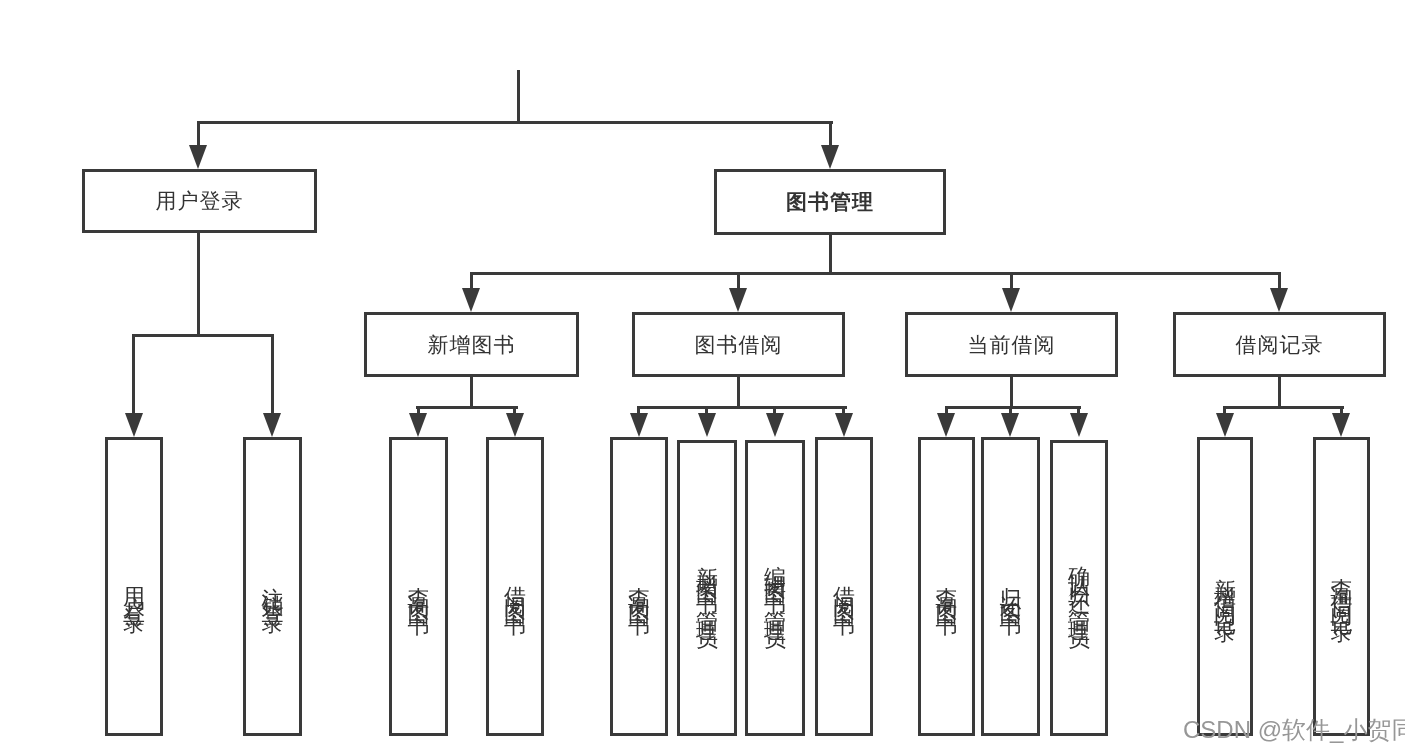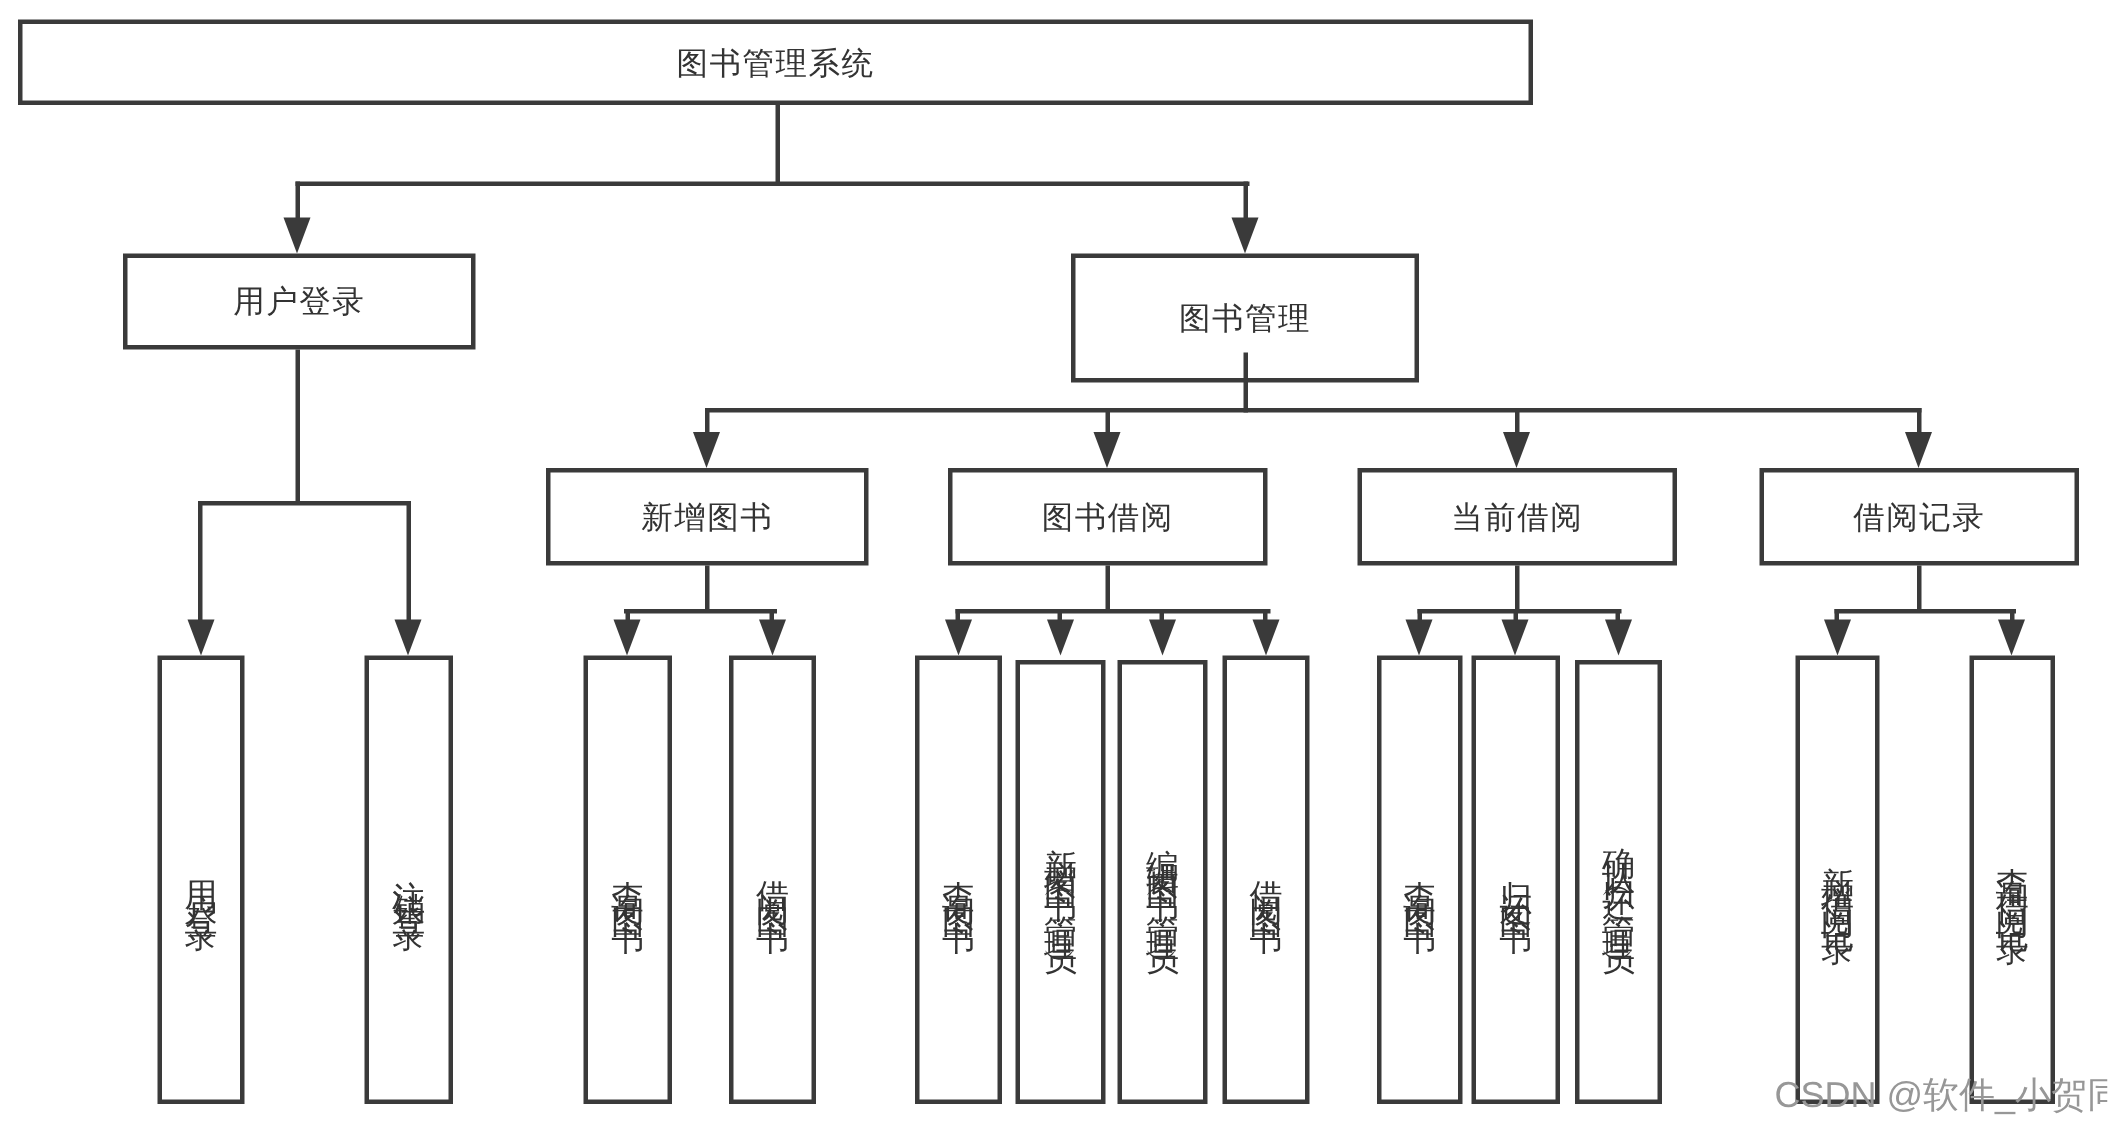--- a/index.html
+++ b/index.html
@@ -53,35 +53,32 @@
     letter-spacing:0px;
     z-index:10;
     white-space:nowrap;
   }
 </style>
 </head>
 <body>
 
 <div class="stage">
 
-  <div class="node hnode" style="left:12px;top:13px;width:1010px;height:57px;">
-    <span>图书管理系统</span>
-  </div>
 
   <div class="line" style="left:517px;top:70px;width:3px;height:53px;"></div>
   <div class="line" style="left:197px;top:121px;width:636px;height:3px;"></div>
   <div class="line" style="left:197px;top:121px;width:3px;height:27px;"></div>
   <div class="arrow" style="left:189px;top:145px;"></div>
   <div class="line" style="left:829px;top:121px;width:3px;height:27px;"></div>
   <div class="arrow" style="left:821px;top:145px;"></div>
 
   <div class="node hnode" style="left:82px;top:169px;width:235px;height:64px;">
     <span>用户登录</span>
   </div>
-  <div class="node hnode" style="left:714px;top:169px;width:232px;height:86px;">
+  <div class="node hnode" style="left:714px;top:169px;width:232px;height:66px;font-weight:bold;">
     <span>图书管理</span>
   </div>
 
   <div class="line" style="left:197px;top:233px;width:3px;height:103px;"></div>
   <div class="line" style="left:132px;top:334px;width:142px;height:3px;"></div>
   <div class="line" style="left:132px;top:334px;width:3px;height:82px;"></div>
   <div class="arrow" style="left:125px;top:413px;"></div>
   <div class="line" style="left:271px;top:334px;width:3px;height:82px;"></div>
   <div class="arrow" style="left:263px;top:413px;"></div>
 

